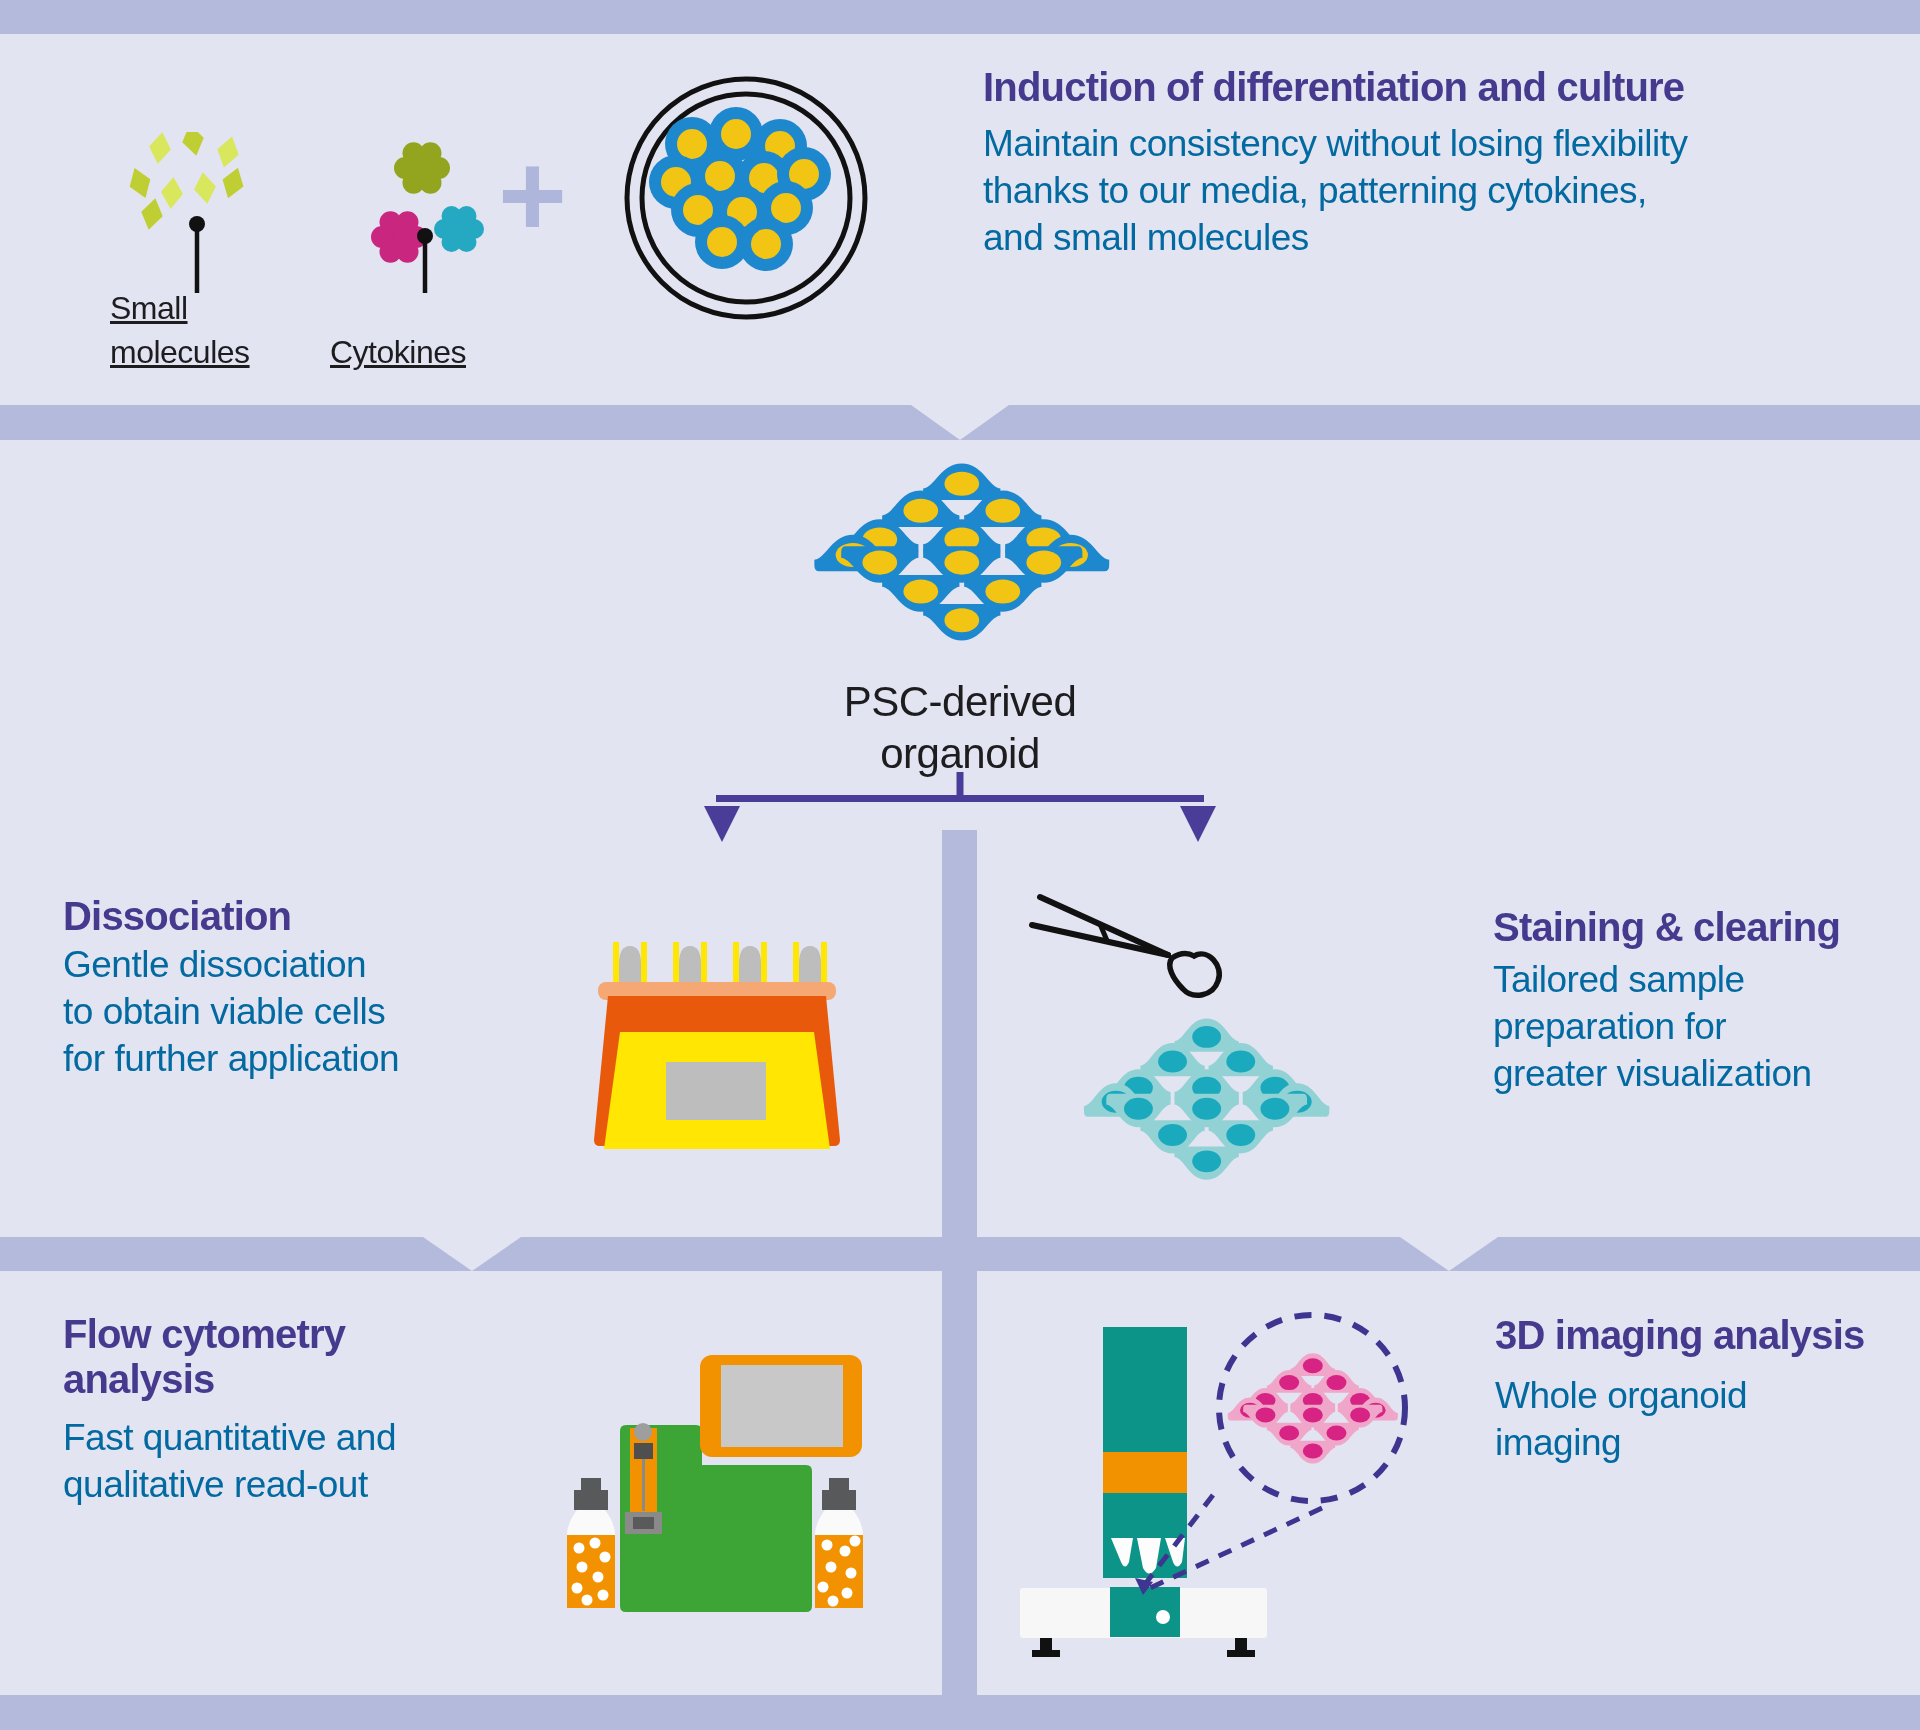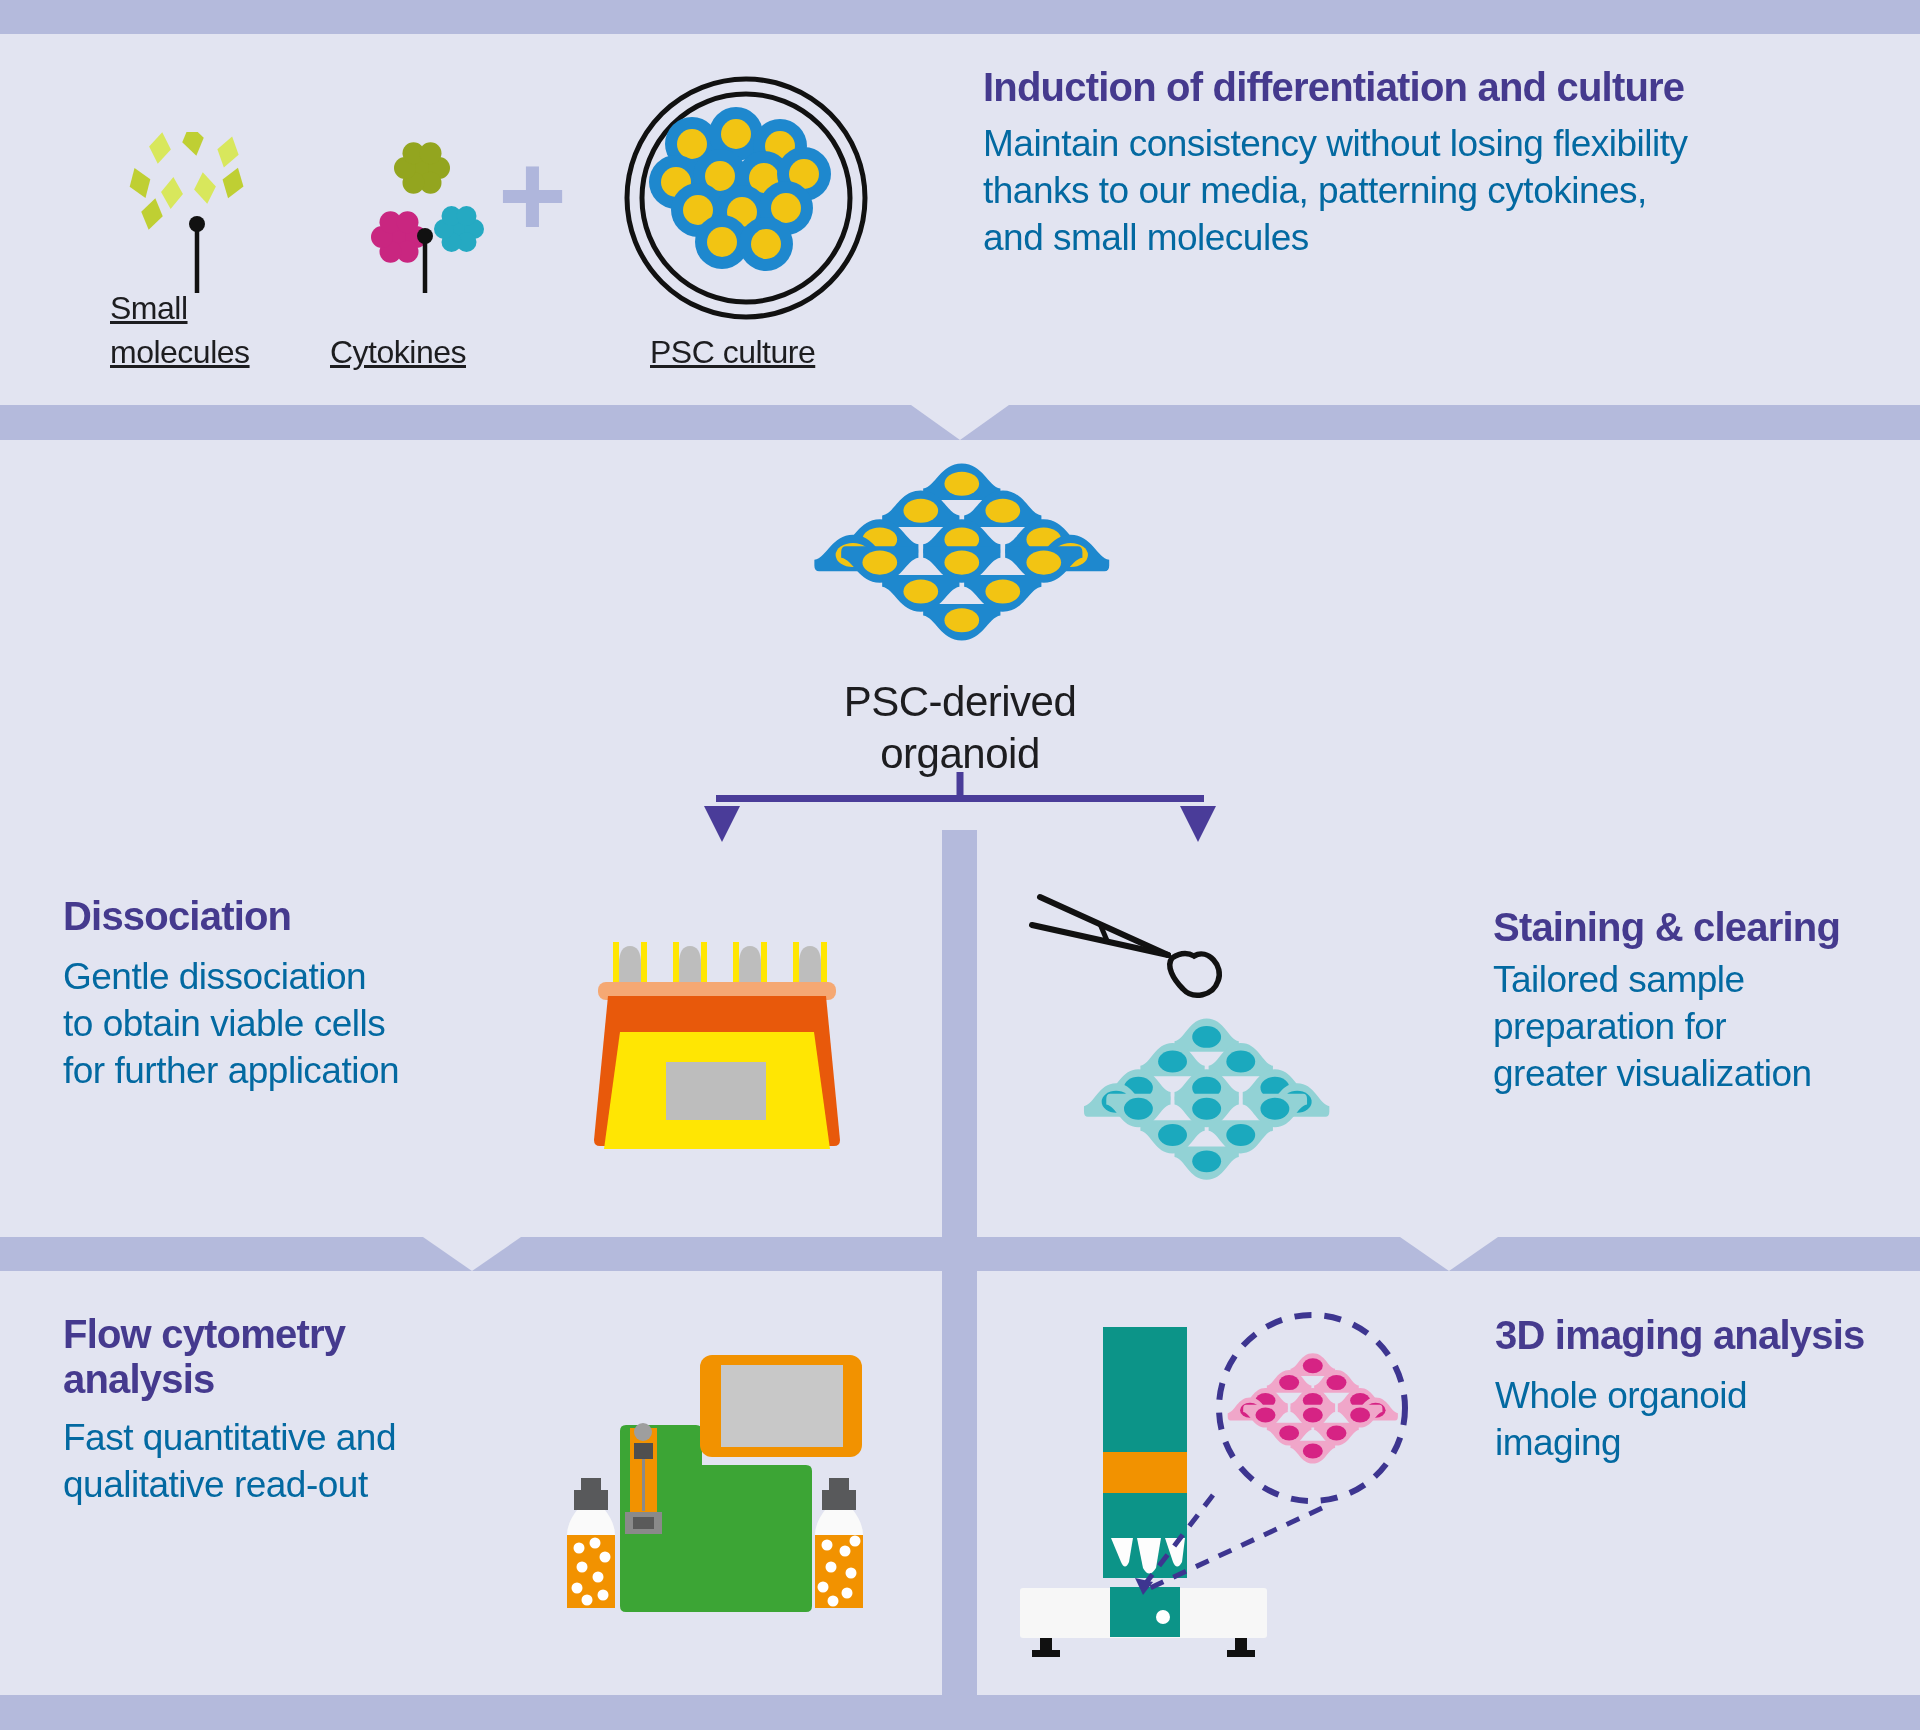--- a/index.html
+++ b/index.html
@@ -160,21 +160,20 @@
             <circle cx="-20" cy="46" r="27" fill="#1E88CE"></circle>
             <circle cx="-20" cy="46" r="15" fill="#F2C413"></circle>
           </g>
         <g>
             <circle cx="24" cy="48" r="27" fill="#1E88CE"></circle>
             <circle cx="24" cy="48" r="15" fill="#F2C413"></circle>
           </g>
       </g>
     </g>
   </svg>
-  <div class="icon-label" style="left:650px;top:330px;width:192px;">PSC culture</div>
 
   <div class="t-block" style="left:983px;top:64px;">
     <div class="h-title">Induction of differentiation and culture</div>
     <div class="h-body">
       <div>Maintain consistency without losing flexibility</div>
       <div>thanks to our media, patterning cytokines,</div>
       <div>and small molecules</div>
     </div>
   </div>
 
@@ -188,21 +187,21 @@
 
   <svg class="abs" style="left:700px;top:770px" width="520" height="76" viewBox="0 0 520 76">
     <rect x="256.5" y="2" width="7" height="29" fill="#4A3C99"></rect>
     <rect x="16" y="25" width="488" height="7" fill="#4A3C99"></rect>
     <path d="M4,36 L40,36 L22,72 Z" fill="#4A3C99"></path>
     <path d="M480,36 L516,36 L498,72 Z" fill="#4A3C99"></path>
   </svg>
 
   <div class="t-block" style="left:63px;top:893px;">
     <div class="h-title">Dissociation</div>
-    <div class="h-body" style="margin-top:14px">
+    <div class="h-body" style="margin-top:2px">
       <div>Gentle dissociation</div>
       <div>to obtain viable cells</div>
       <div>for further application</div>
     </div>
   </div>
 
   <svg class="abs" style="left:586px;top:938px" width="262" height="214" viewBox="0 0 262 214">
     <g>
       <g transform="translate(44,0)">
           <rect x="-17" y="4" width="6" height="46" fill="#FFE603"></rect>

